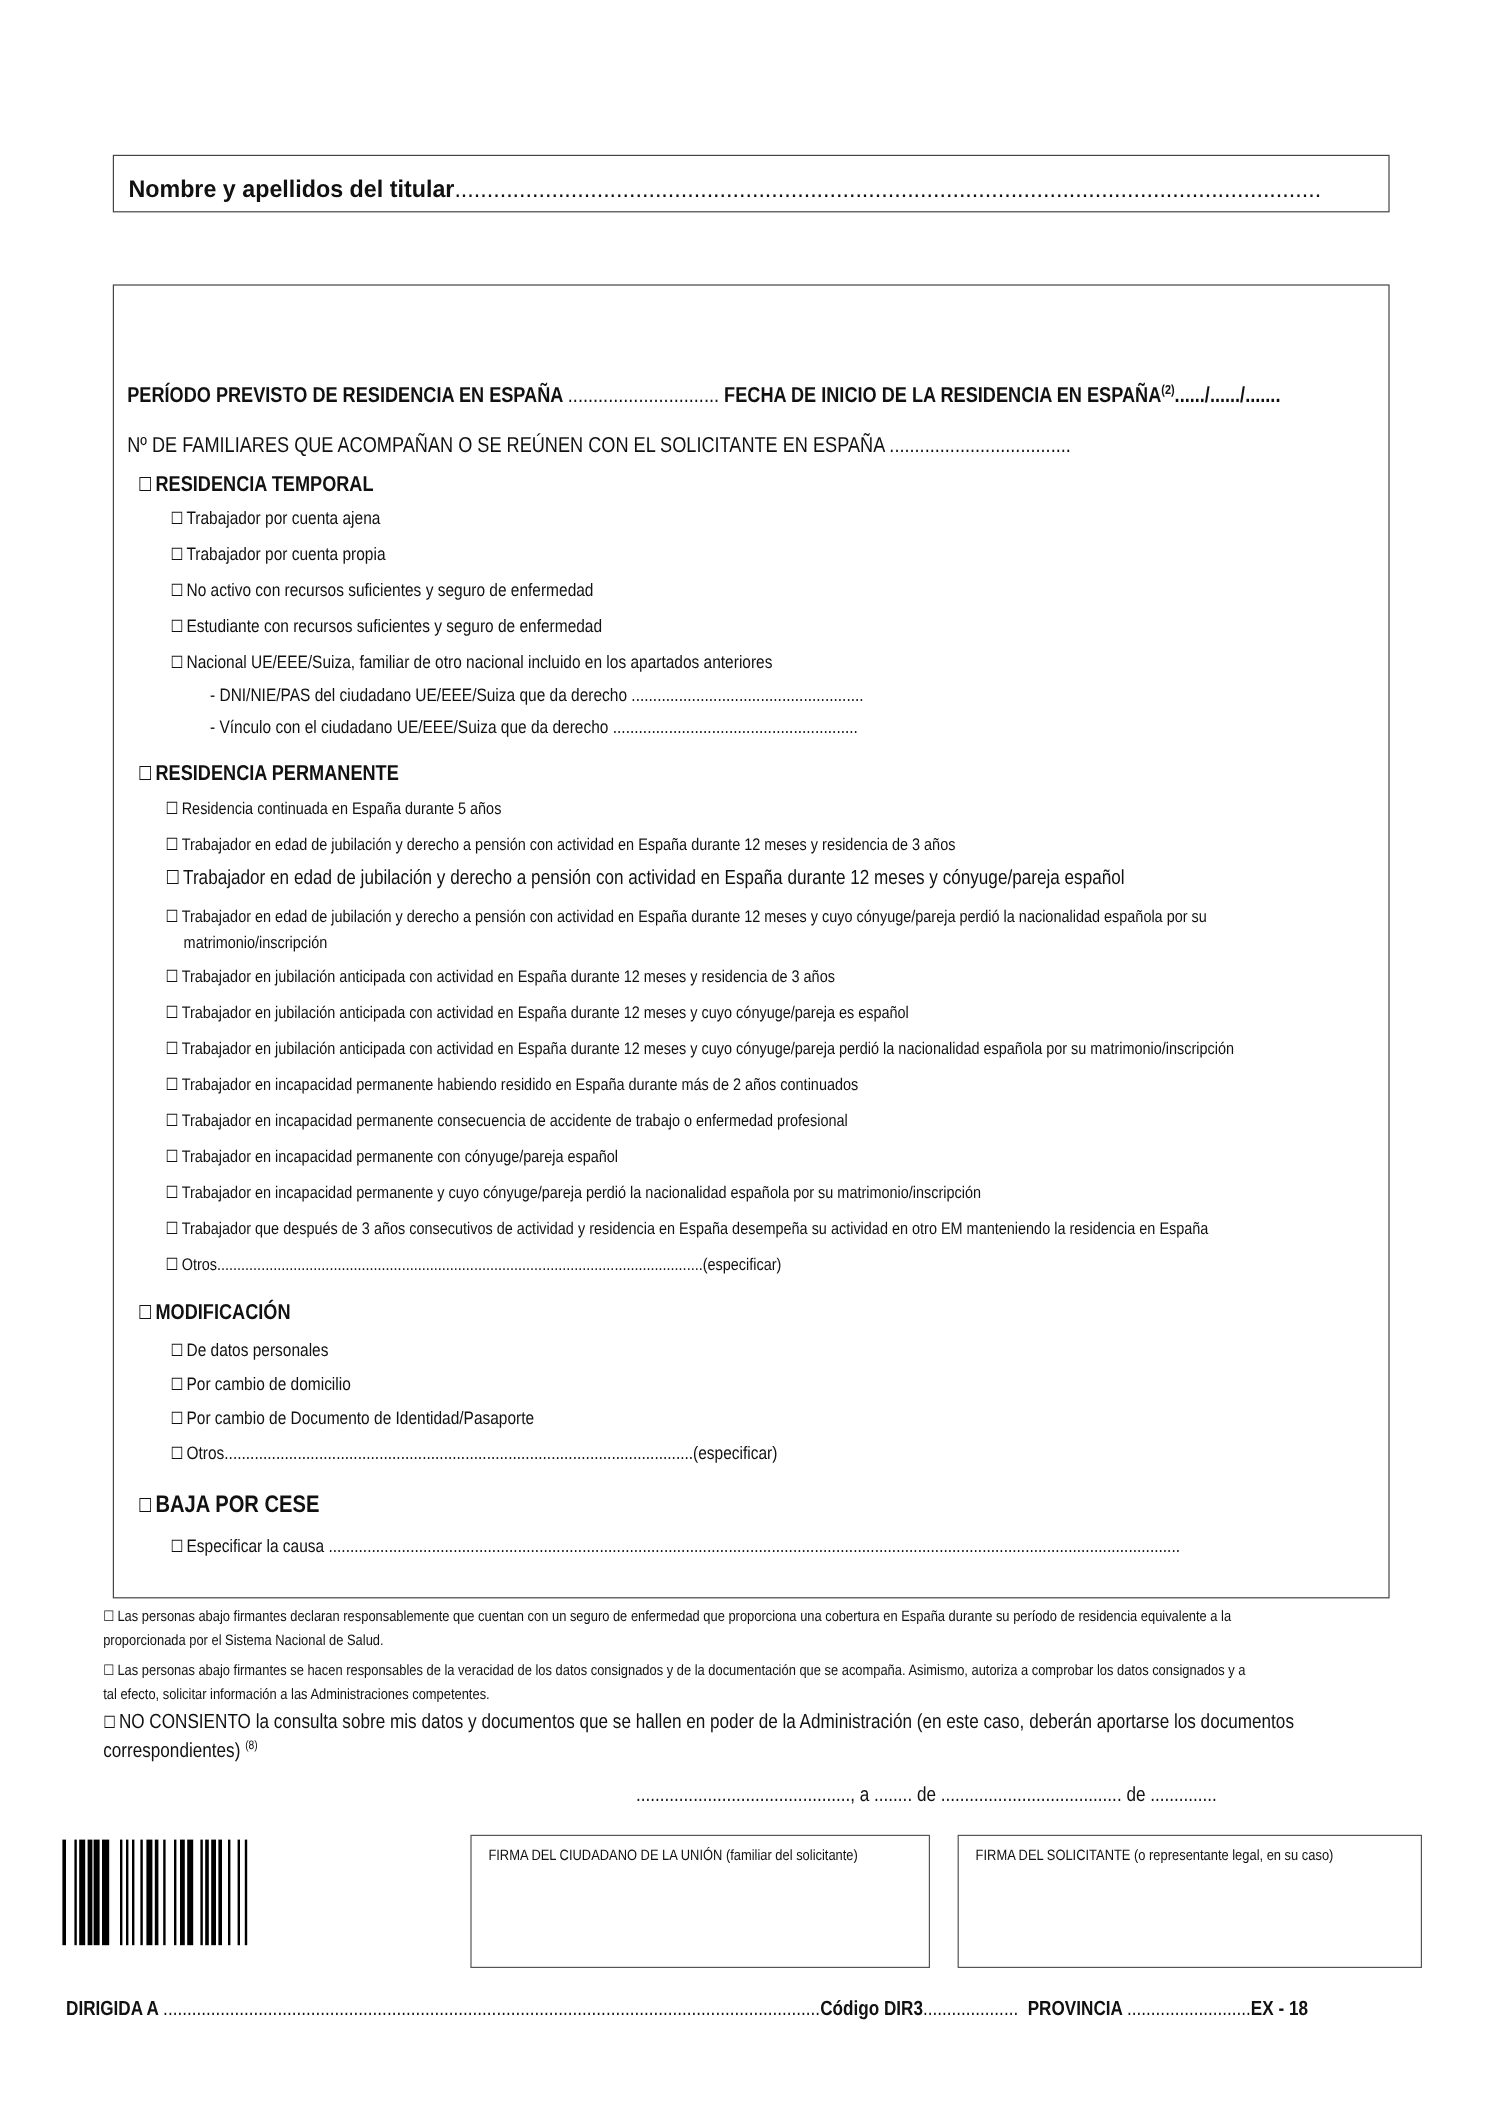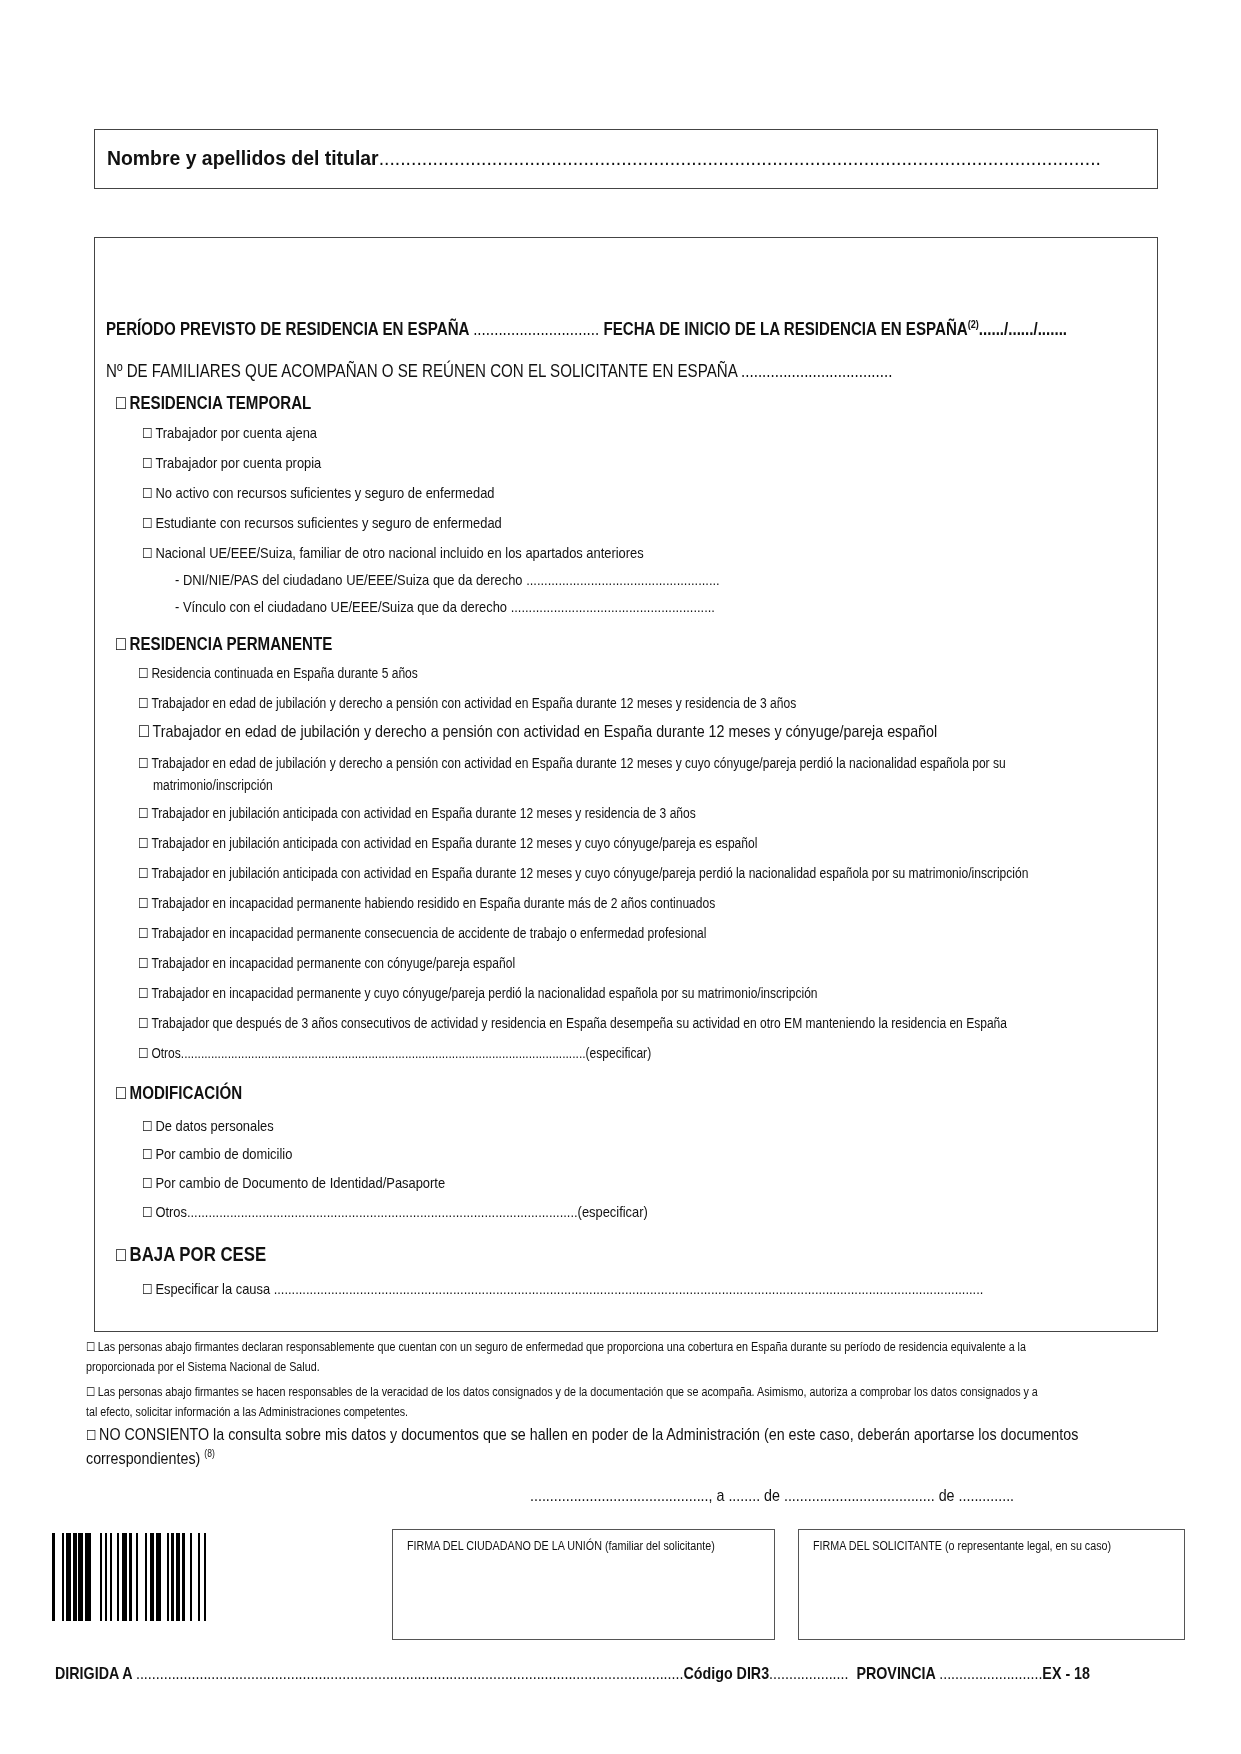--- a/index.html
+++ b/index.html
@@ -17,21 +17,21 @@
   .s12 { font-size:12.5px; transform:scaleX(0.86); transform-origin:left top; }
   .b { font-weight:bold; }
   sup { font-size:60%; vertical-align:super; line-height:0; }
   .barcode { display:flex; align-items:stretch; height:88px; }
   .bar { background:#000; height:100%; }
   .gap { height:100%; }
 </style>
 </head>
 <body>
 
-<div class="box" style="left:94px; top:129px; width:1064px; height:60px;">
+<div class="box" style="left:94px; top:129px; width:1064px; height:48px;">
   <div class="line" style="left:12px; top:17px;">
     <span class="narrow b" style="font-size:20px; transform:scaleX(0.97);"><span>Nombre y apellidos del titular</span><span style="font-weight:normal;">......................................................................................................................................</span></span>
   </div>
 </div>
 
 <div class="box" style="left:94px; top:237px; width:1064px; height:1095px;">
 
   <div class="line s18 b" style="left:11px; top:81px;">
     <span>PERÍODO PREVISTO DE RESIDENCIA EN ESPAÑA</span>
     <span style="font-weight:normal;">..............................</span>

